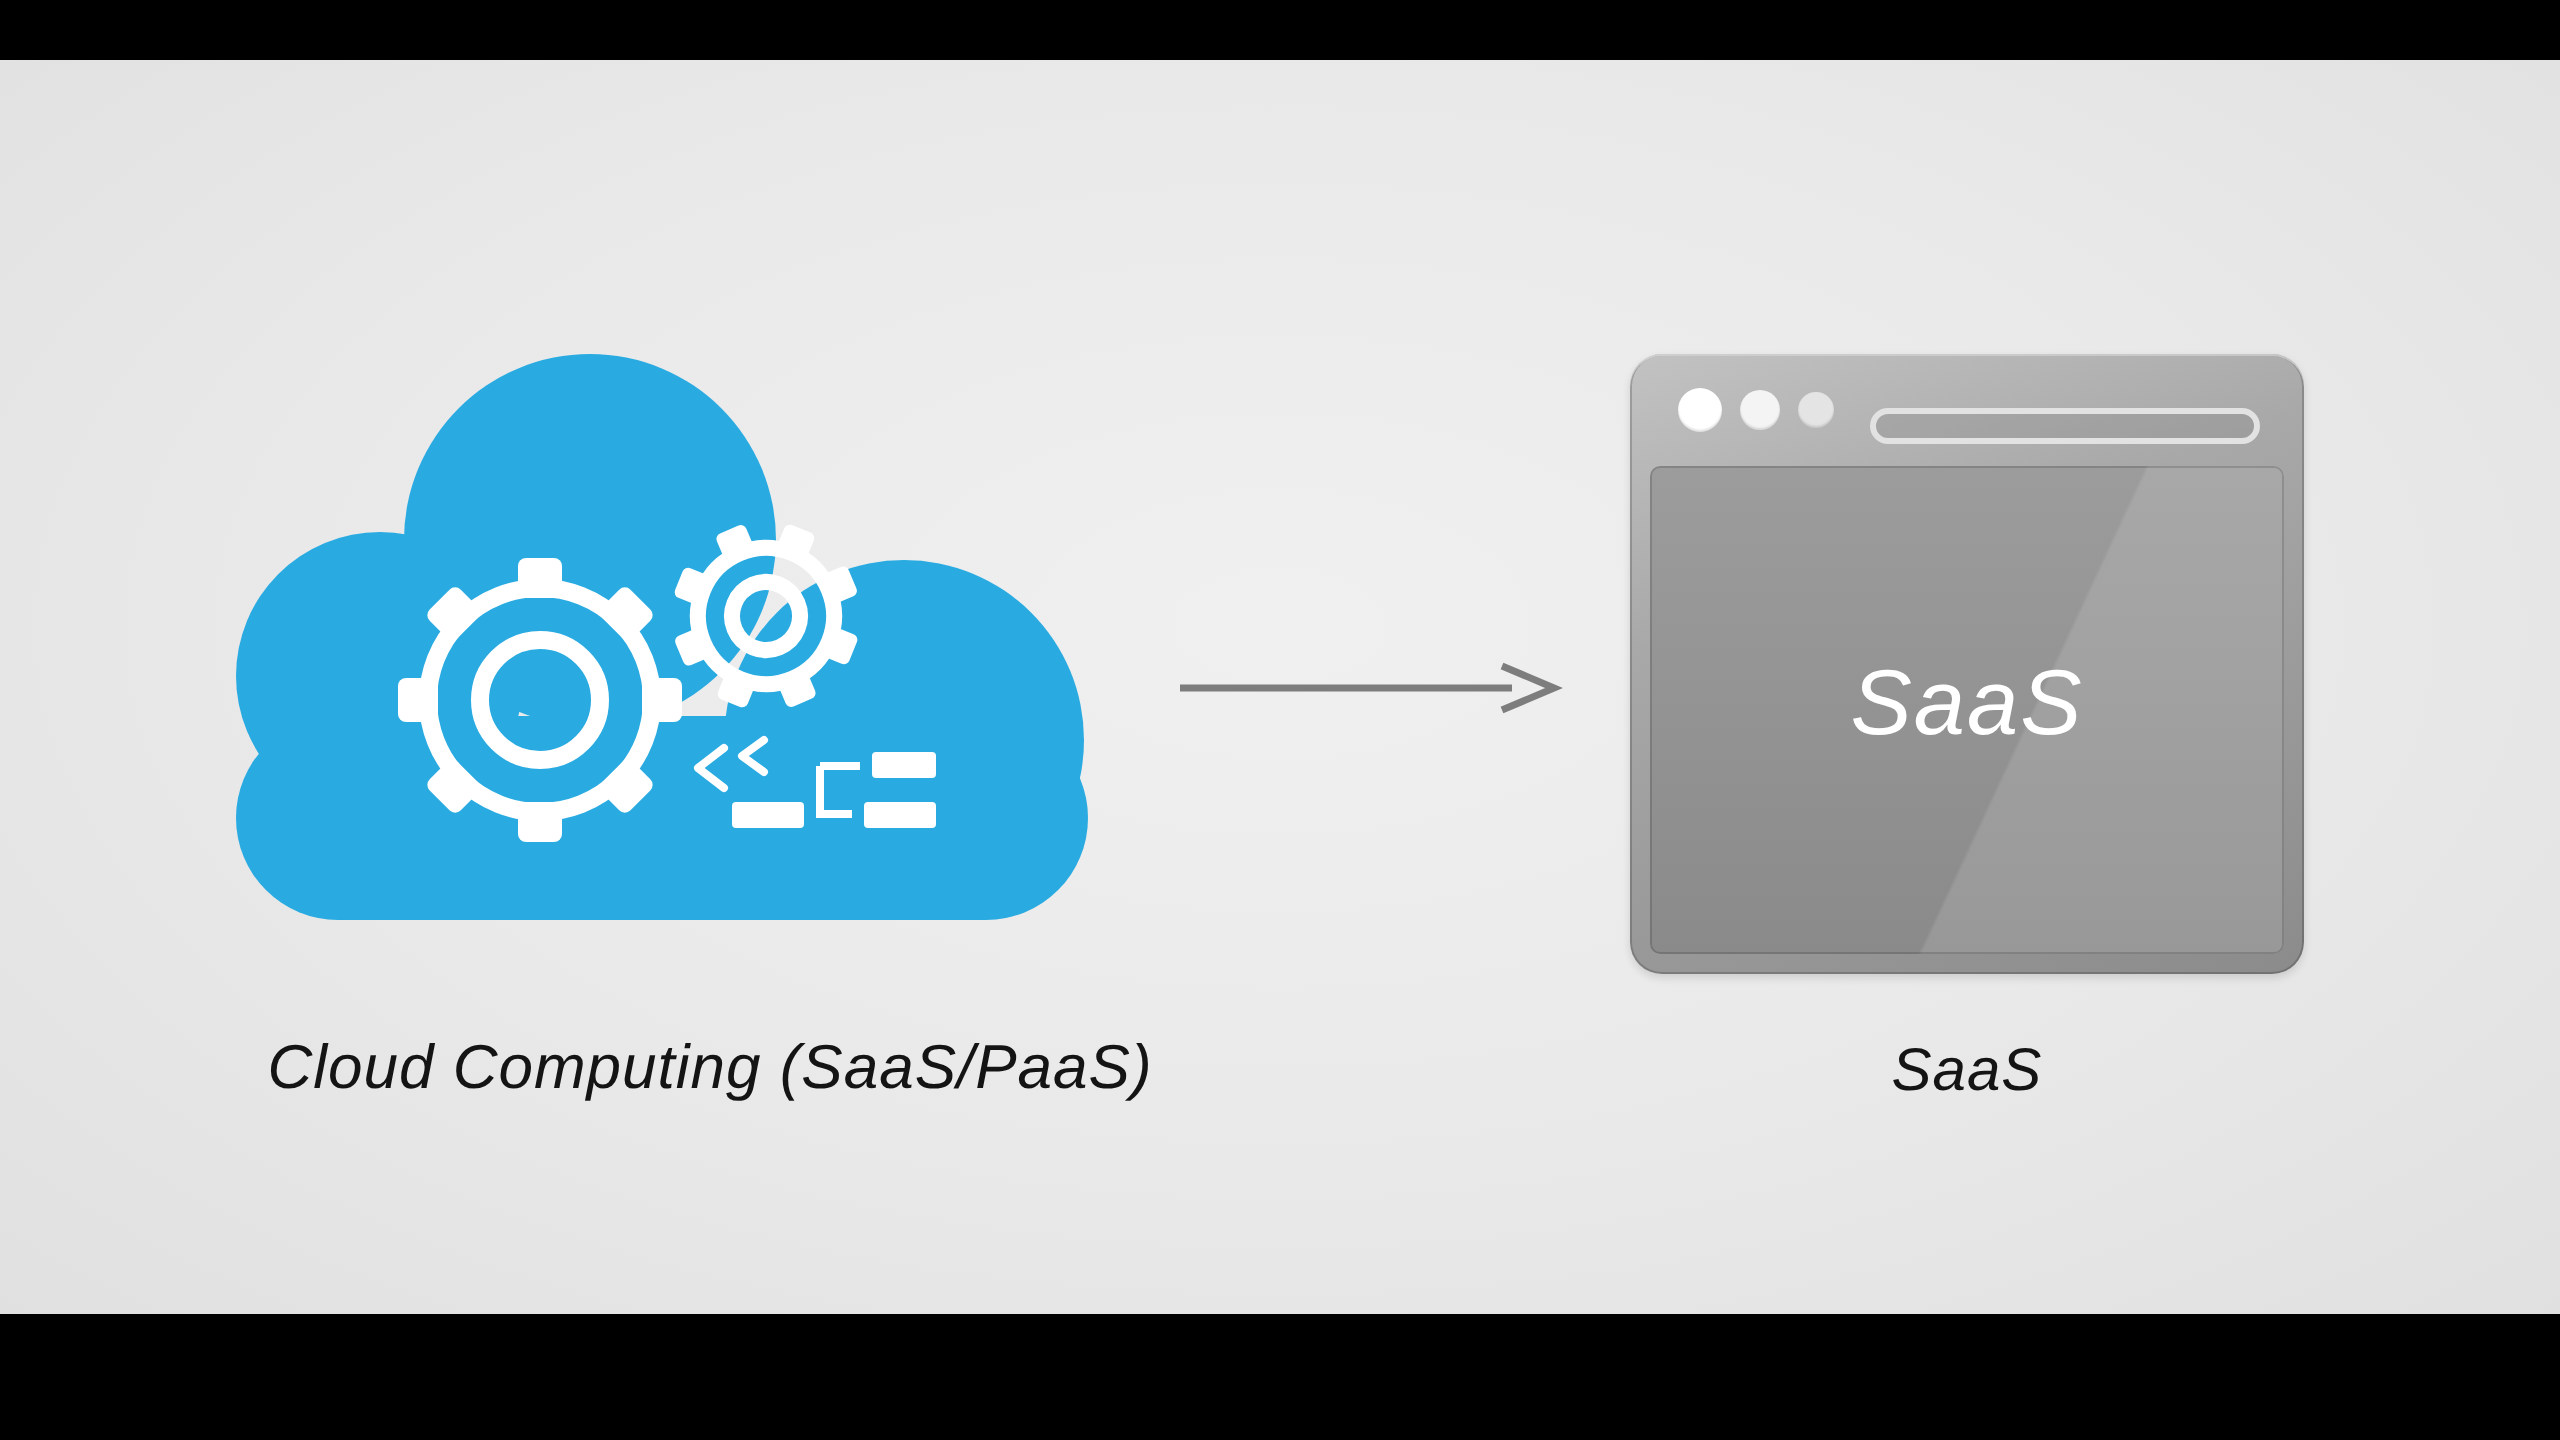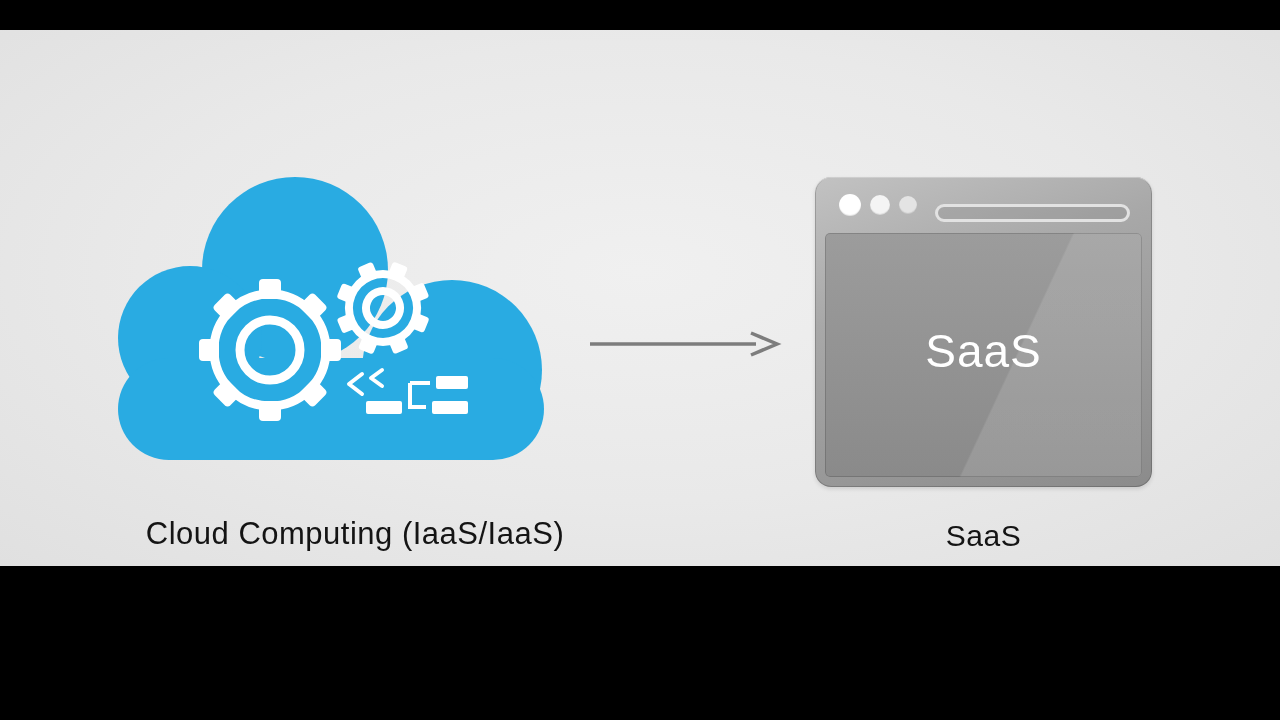--- a/index.html
+++ b/index.html
@@ -9,22 +9,23 @@
     overflow:hidden;
     background:#000;
     font-family:"Liberation Sans", sans-serif;
   }
   .letterbox{
     position:absolute;left:0;width:1280px;height:30px;background:#000;
   }
   .letterbox.top{top:0;}
   .letterbox.bottom{bottom:0;}
   .canvas{
-    position:absolute;left:0;top:30px;width:1280px;height:536px;
+    position:absolute;left:0;top:30px;width:1280px;height:627px;
     background:radial-gradient(ellipse at 50% 45%, #f0f0f0 0%, #e9e9e9 55%, #e0e0e0 100%);
+    font-style:italic;
   }
   
   .cloud-svg{position:absolute;left:110px;top:140px;width:460px;height:320px;}
   
   .arrow-svg{position:absolute;left:588px;top:296px;width:200px;height:36px;}
   
   .browser{
     position:absolute;left:815px;top:147px;width:337px;height:310px;
     border-radius:16px;
     background:linear-gradient(160deg,#c2c2c2 0%,#a8a8a8 35%,#8b8b8b 100%);
@@ -133,17 +134,17 @@
         <div class="dot d1"></div>
         <div class="dot d2"></div>
         <div class="dot d3"></div>
         <div class="address-pill"></div>
       </div>
       <div class="browser-content">
         <span class="saas-text">SaaS</span>
       </div>
     </div>
 
-    <div class="caption cloud-caption">Cloud Computing (IaaS/IaaS)</div>
+    <div class="caption cloud-caption">Cloud Computing (SaaS/PaaS)</div>
     <div class="caption browser-caption">SaaS</div>
 
   </div>
 </div>
 
 </body></html>

